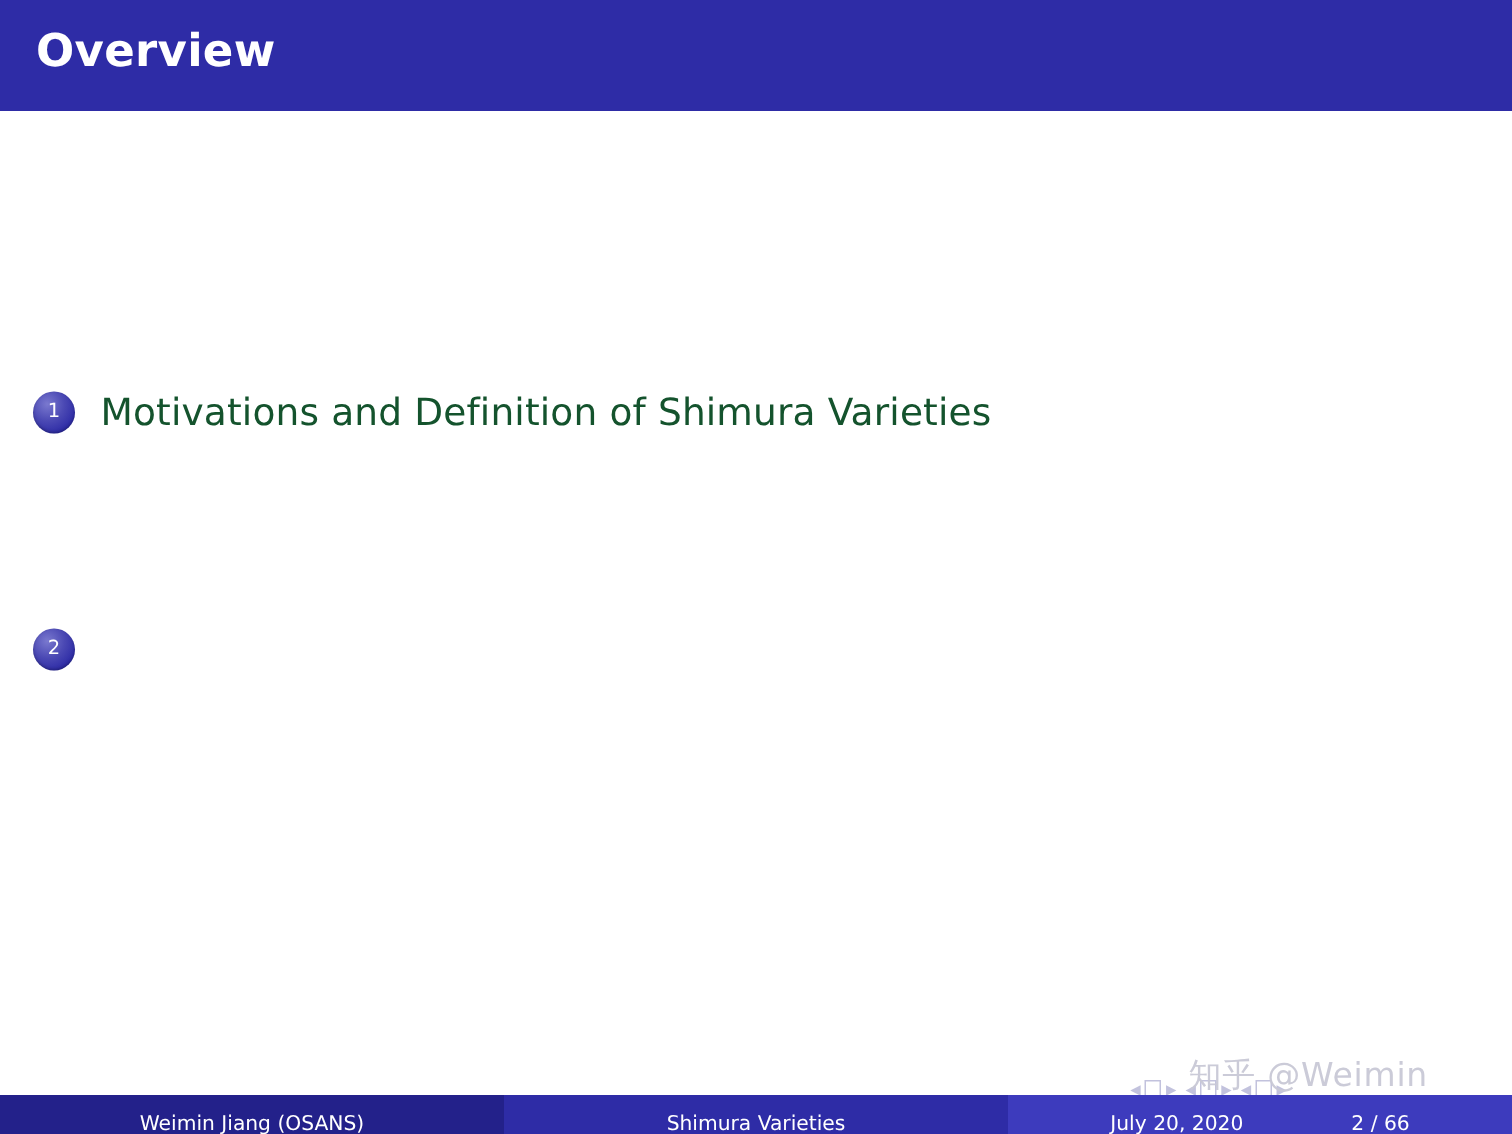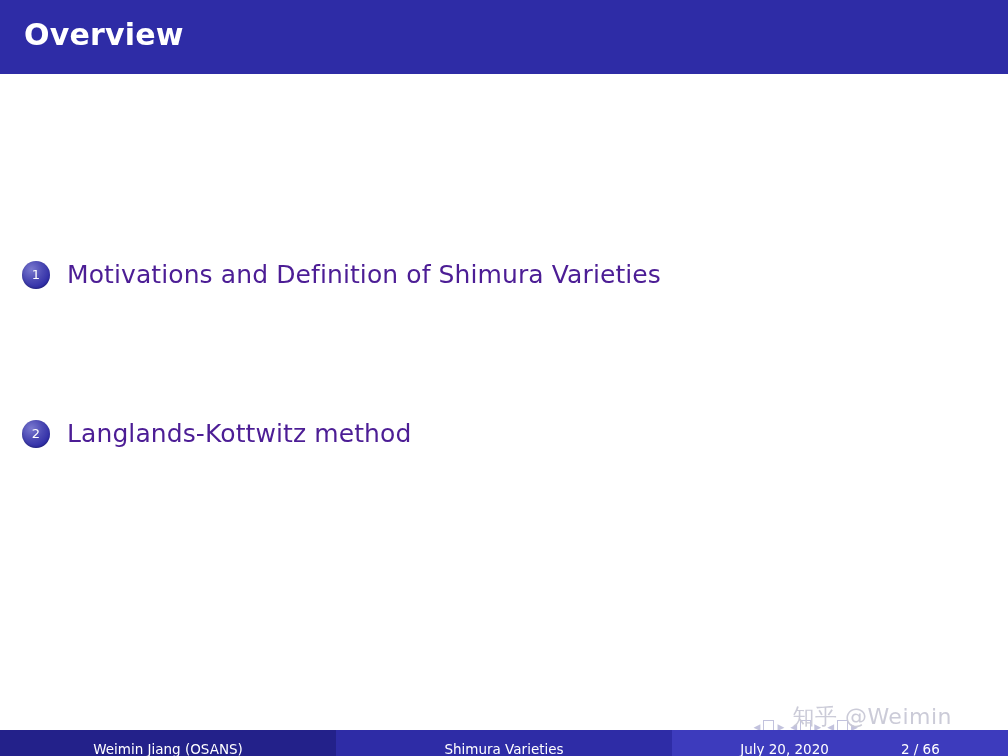--- a/index.html
+++ b/index.html
@@ -60,21 +60,21 @@
     background: radial-gradient(circle at 34% 30%, #7a79cf 0%, #4b49b4 42%, #2e2ca6 75%, #232184 100%);
     color: #ffffff;
     font-size: 13px;
     line-height: 28px;
     text-align: center;
     flex: 0 0 auto;
     box-shadow: inset 0 -1px 2px rgba(0,0,0,0.25);
   }
   .toc-label {
     margin-left: 17px;
-    color: #4c1d95;
+    color: #14532d;
     font-size: 25px;
     font-weight: normal;
     white-space: nowrap;
     letter-spacing: 0.1px;
   }
   
   .navsymbols {
     position: absolute;
     right: 150px;
     bottom: 24px;
@@ -158,21 +158,20 @@
 
   <div class="toc">
 
     <div class="toc-item toc-item-1">
       <span class="bullet">1</span>
       <span class="toc-label">Motivations and Definition of Shimura Varieties</span>
     </div>
 
     <div class="toc-item toc-item-2">
       <span class="bullet">2</span>
-      <span class="toc-label">Langlands-Kottwitz method</span>
     </div>
 
   </div>
 
   <div class="navsymbols">
     <span class="grp">
       <span class="tri-l"></span>
       <span class="sq"></span>
       <span class="tri-r"></span>
     </span>

